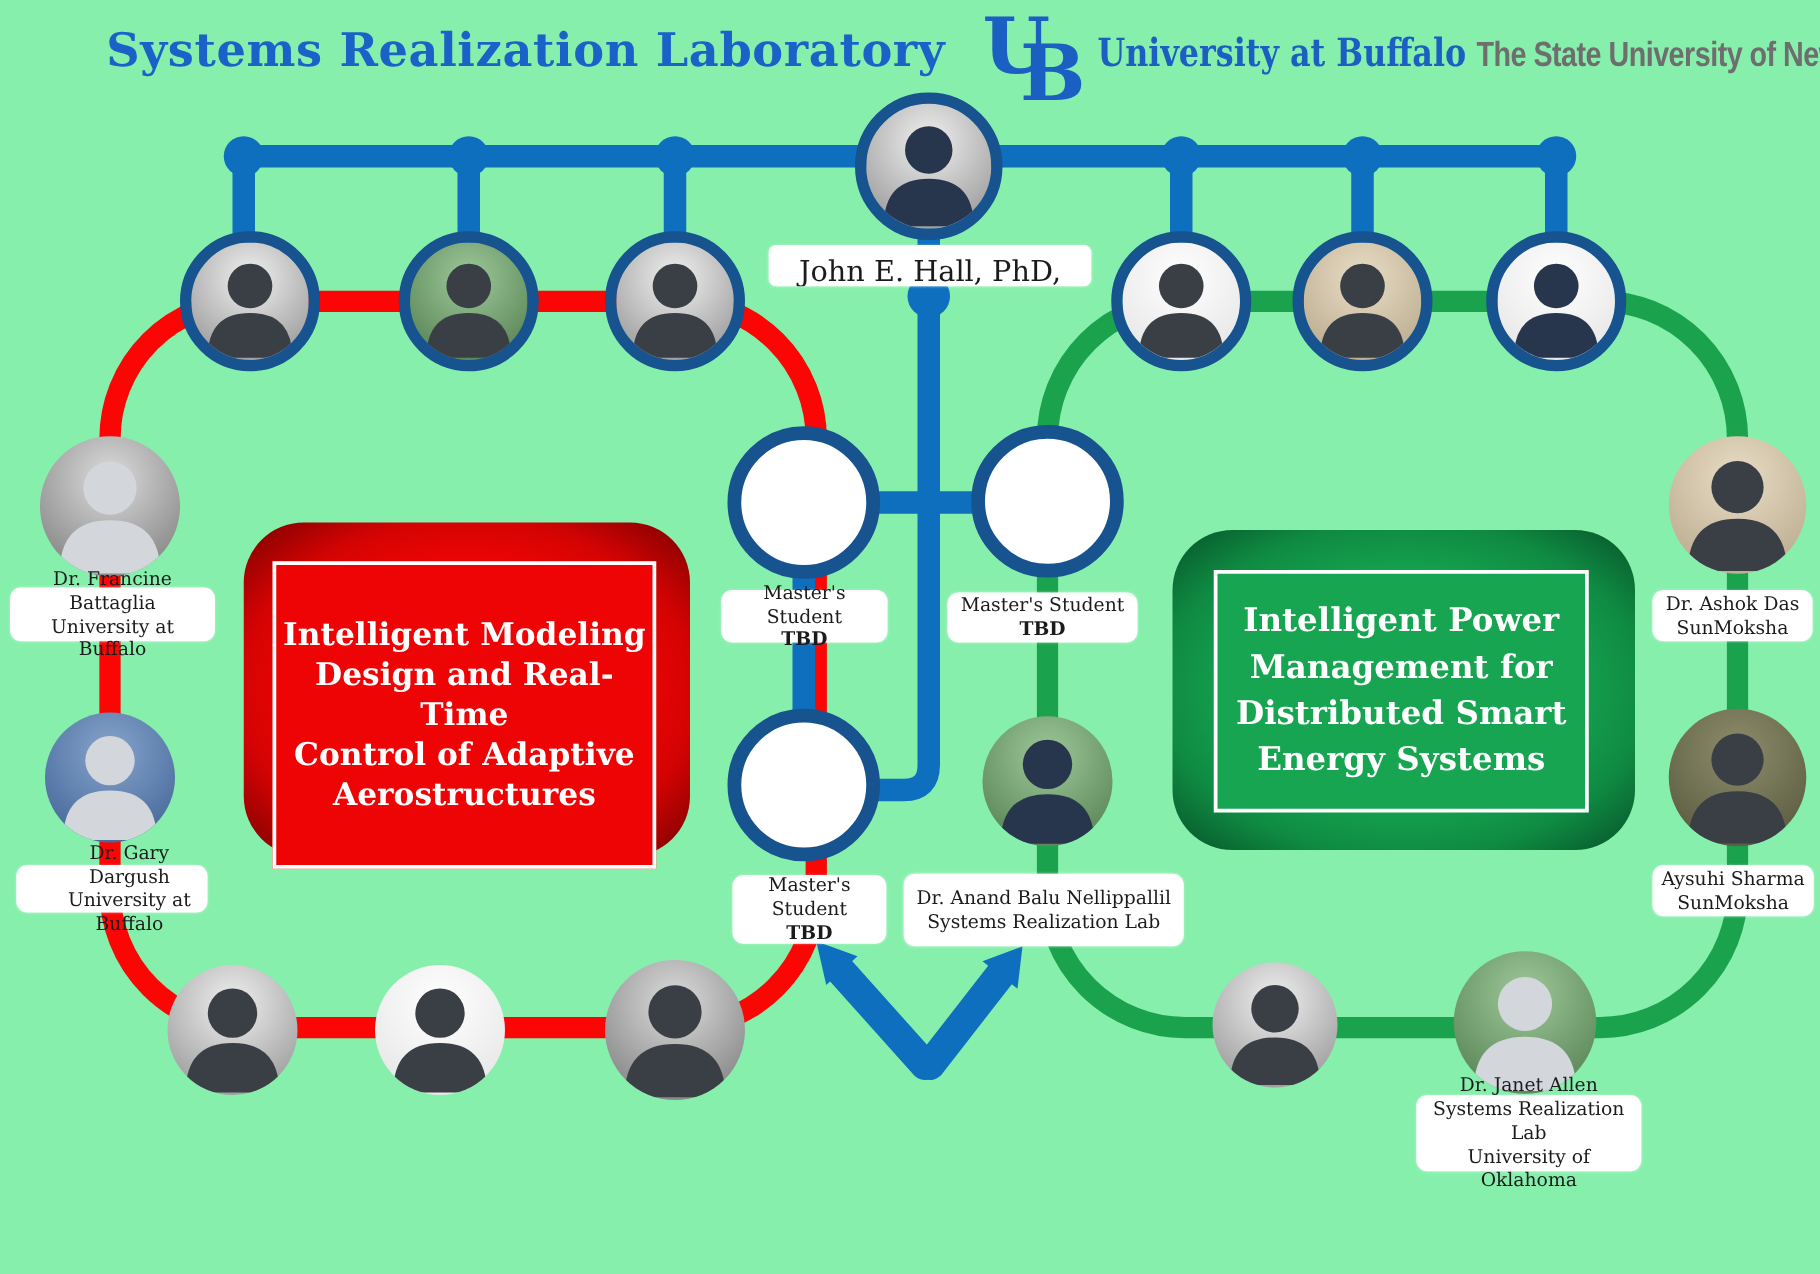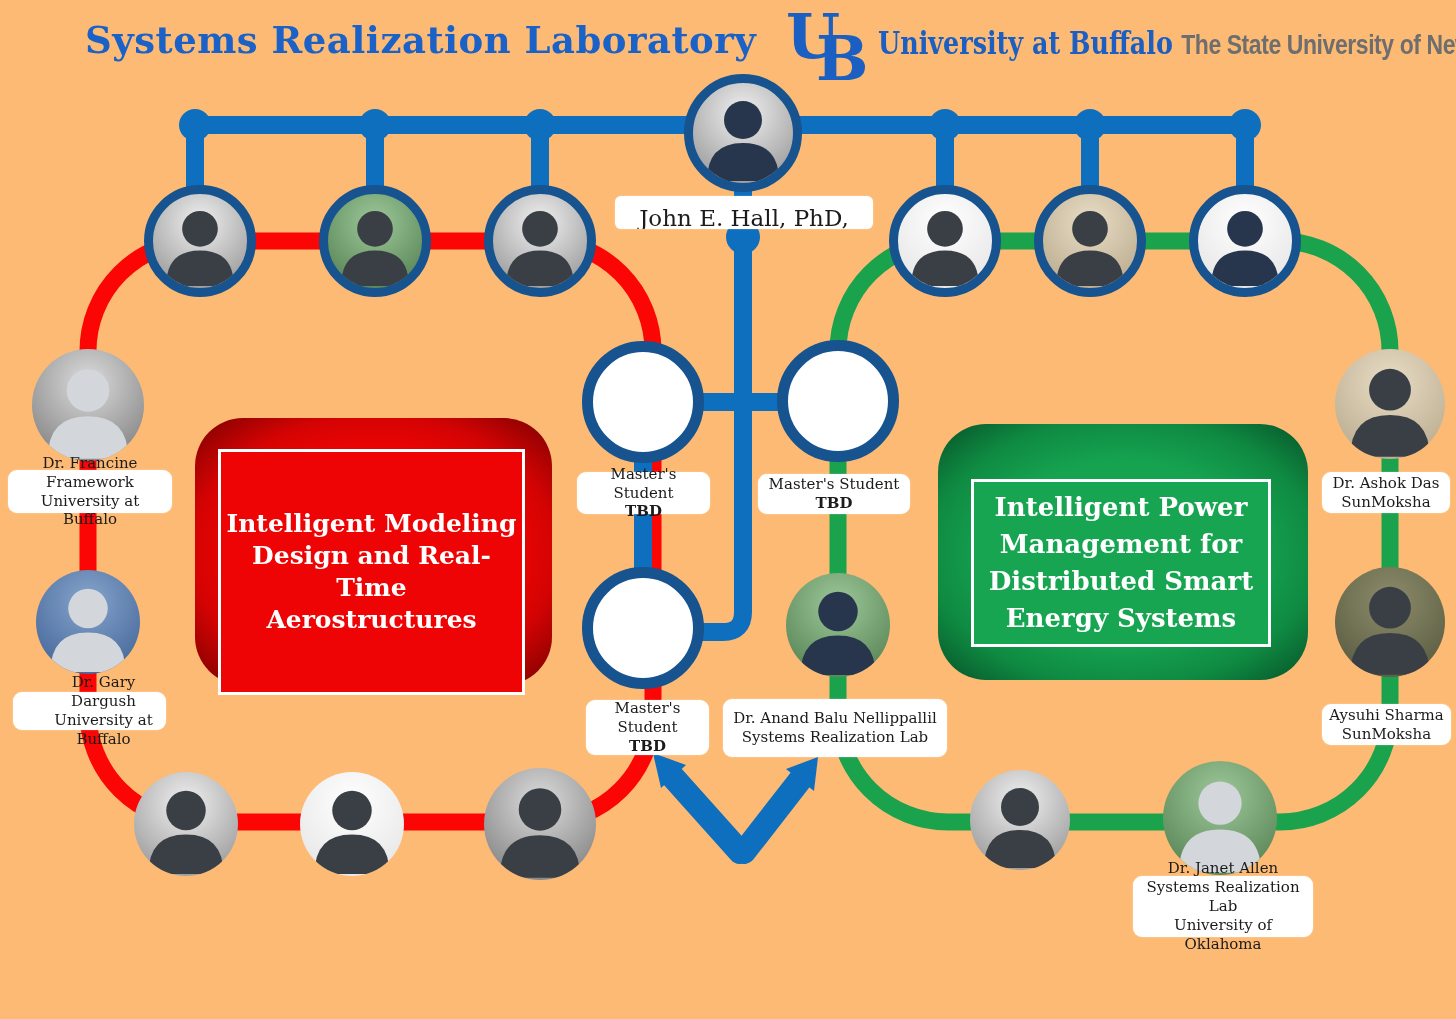--- a/index.html
+++ b/index.html
@@ -1,16 +1,16 @@
 <!DOCTYPE html>
 <html><head>
 <meta charset="utf-8">
 <style>
   html,body{margin:0;padding:0;background:#000;}
-  #canvas{position:relative;width:1456px;height:1019px;background:#fdba74;overflow:hidden;
+  #canvas{position:relative;width:1456px;height:1019px;background:#86efac;overflow:hidden;
           font-family:"DejaVu Serif","Liberation Serif",serif;}
   
   #title{position:absolute;left:85px;top:18px;font-size:37px;font-weight:bold;color:#1a62c8;letter-spacing:.5px;}
   #logo{position:absolute;left:786px;top:2px;height:82px;display:flex;align-items:center;}
   #logo-word{display:flex;align-items:baseline;transform:scaleX(.82);transform-origin:left center;white-space:nowrap;}
   #logo-univ{font-size:31px;font-weight:bold;color:#1b5fc2;}
   #logo-tag{font-size:28px;font-weight:bold;color:#6e6e6e;margin-left:10px;font-family:"Liberation Sans",sans-serif;letter-spacing:-.5px;}
   
   #lines{position:absolute;left:0;top:0;z-index:1;}
   
@@ -211,32 +211,32 @@
     <svg class="av sil-light" viewBox="0 0 100 100">
         <circle cx="50" cy="37" r="19"></circle>
         <path d="M14,98 Q14,60 50,60 Q86,60 86,98 Z"></path>
       </svg>
     </div>
 
   <div class="lbl" id="lbl-hall" style="left:615px;top:196px;width:258px;height:33px;">
     <span>John E. Hall, PhD, P.E.</span>
   </div>
   <div class="lbl" style="left:8px;top:470px;width:164px;height:43px;">
-    <span>Dr. Francine Framework</span>
+    <span>Dr. Francine Battaglia</span>
     <span>University at Buffalo</span>
   </div>
   <div class="lbl" style="left:13px;top:692px;width:153px;height:38px;padding-left:32px;">
     <span>Dr. Gary Dargush</span>
     <span>University at Buffalo</span>
   </div>
   <div class="lbl" style="left:1322px;top:472px;width:128px;height:41px;">
     <span>Dr. Ashok Das</span>
     <span>SunMoksha</span>
   </div>
-  <div class="lbl" style="left:1322px;top:692px;width:129px;height:41px;margin-top:12px;">
+  <div class="lbl" style="left:1322px;top:692px;width:129px;height:41px;">
     <span>Aysuhi Sharma</span>
     <span>SunMoksha</span>
   </div>
   <div class="lbl" style="left:577px;top:472px;width:133px;height:42px;">
     <span>Master's Student</span>
     <span class="b">TBD</span>
   </div>
   <div class="lbl" style="left:758px;top:474px;width:152px;height:40px;">
     <span>Master's Student</span>
     <span class="b">TBD</span>
@@ -252,25 +252,26 @@
   <div class="lbl" style="left:1133px;top:876px;width:180px;height:61px;">
     <span>Dr. Janet Allen</span>
     <span>Systems Realization Lab</span>
     <span>University of Oklahoma</span>
   </div>
 
   <div class="tbox" id="redbox" style="left:195px;top:418px;width:357px;height:267px;">
     <div class="inner" style="left:23px;top:31px;width:307px;height:246px;">
       <span>Intelligent Modeling</span>
       <span>Design and Real-Time</span>
+      <span>Control of Adaptive</span>
       <span>Aerostructures</span>
     </div>
   </div>
   <div class="tbox" id="greenbox" style="left:938px;top:424px;width:370px;height:256px;">
-    <div class="inner" style="left:33px;top:32px;width:300px;height:168px;margin-top:23px;">
+    <div class="inner" style="left:33px;top:32px;width:300px;height:194px;">
       <span>Intelligent Power</span>
       <span>Management for</span>
       <span>Distributed Smart</span>
       <span>Energy Systems</span>
     </div>
   </div>
 
 </div>
 
 </body></html>

